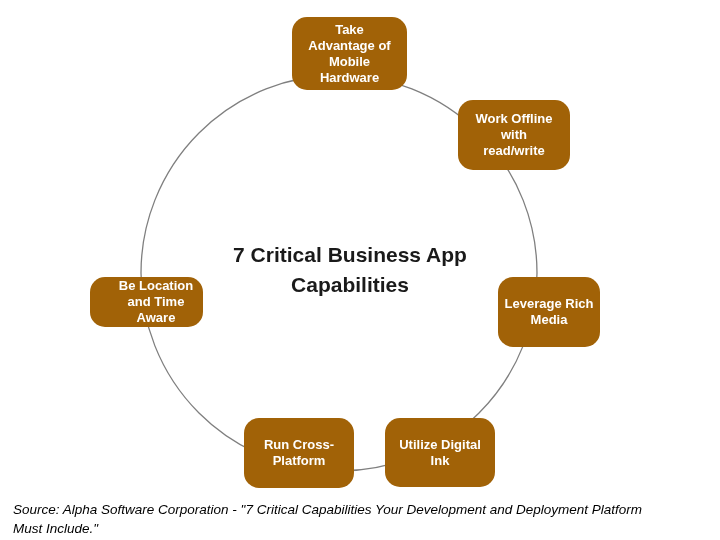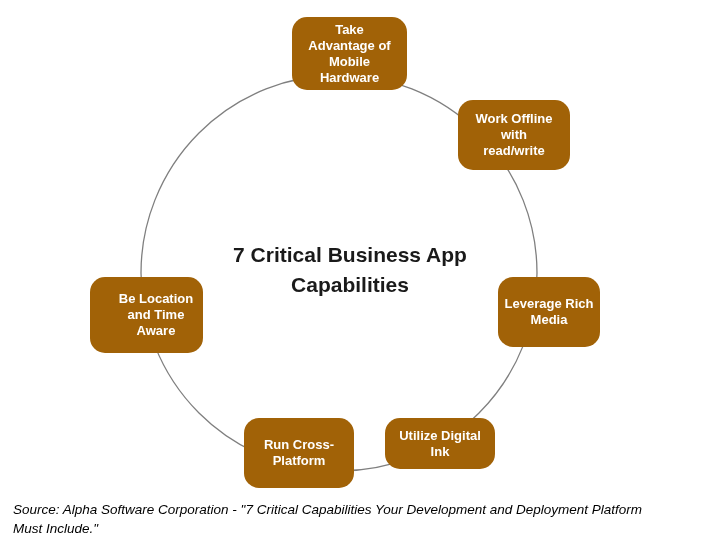--- a/index.html
+++ b/index.html
@@ -33,24 +33,24 @@
     display: flex;
     align-items: center;
     justify-content: center;
     white-space: pre-line;
     padding: 2px 5px;
   }
 
   .node-top          { left: 292px; top: 17px;  width: 115px; height: 73px; }
   .node-upper-left   { left: 130px; top: 101px; width: 118px; height: 72px; }
   .node-upper-right  { left: 458px; top: 100px; width: 112px; height: 70px; }
-  .node-mid-left     { left: 90px;  top: 277px; width: 113px; height: 76px; padding-left: 24px; }
+  .node-mid-left     { left: 90px;  top: 277px; width: 113px; height: 50px; padding-left: 24px; }
   .node-mid-right    { left: 498px; top: 277px; width: 102px; height: 70px; }
   .node-bottom-left  { left: 203px; top: 418px; width: 110px; height: 70px; margin-left: 41px; }
-  .node-bottom-right { left: 385px; top: 418px; width: 110px; height: 51px; }
+  .node-bottom-right { left: 385px; top: 418px; width: 110px; height: 69px; }
 
   .center-title {
     position: absolute;
     z-index: 1;
     left: 160px;
     top: 240px;
     width: 380px;
     text-align: center;
     color: #1a1a1a;
     font-weight: 700;

